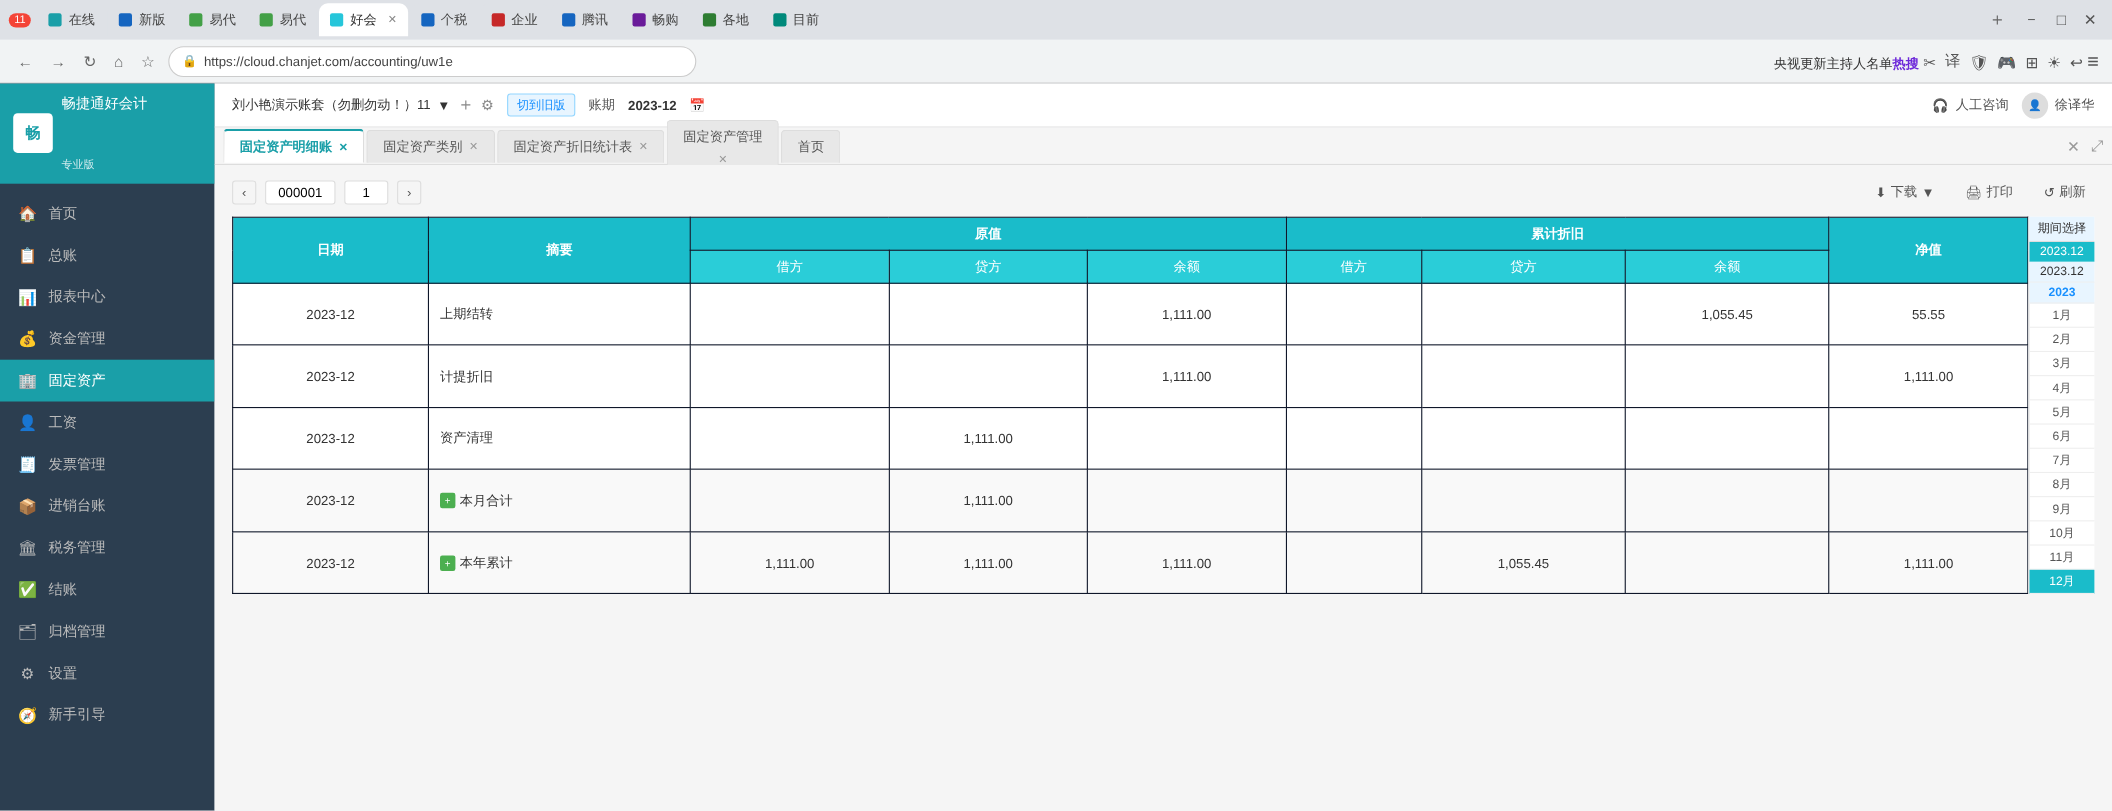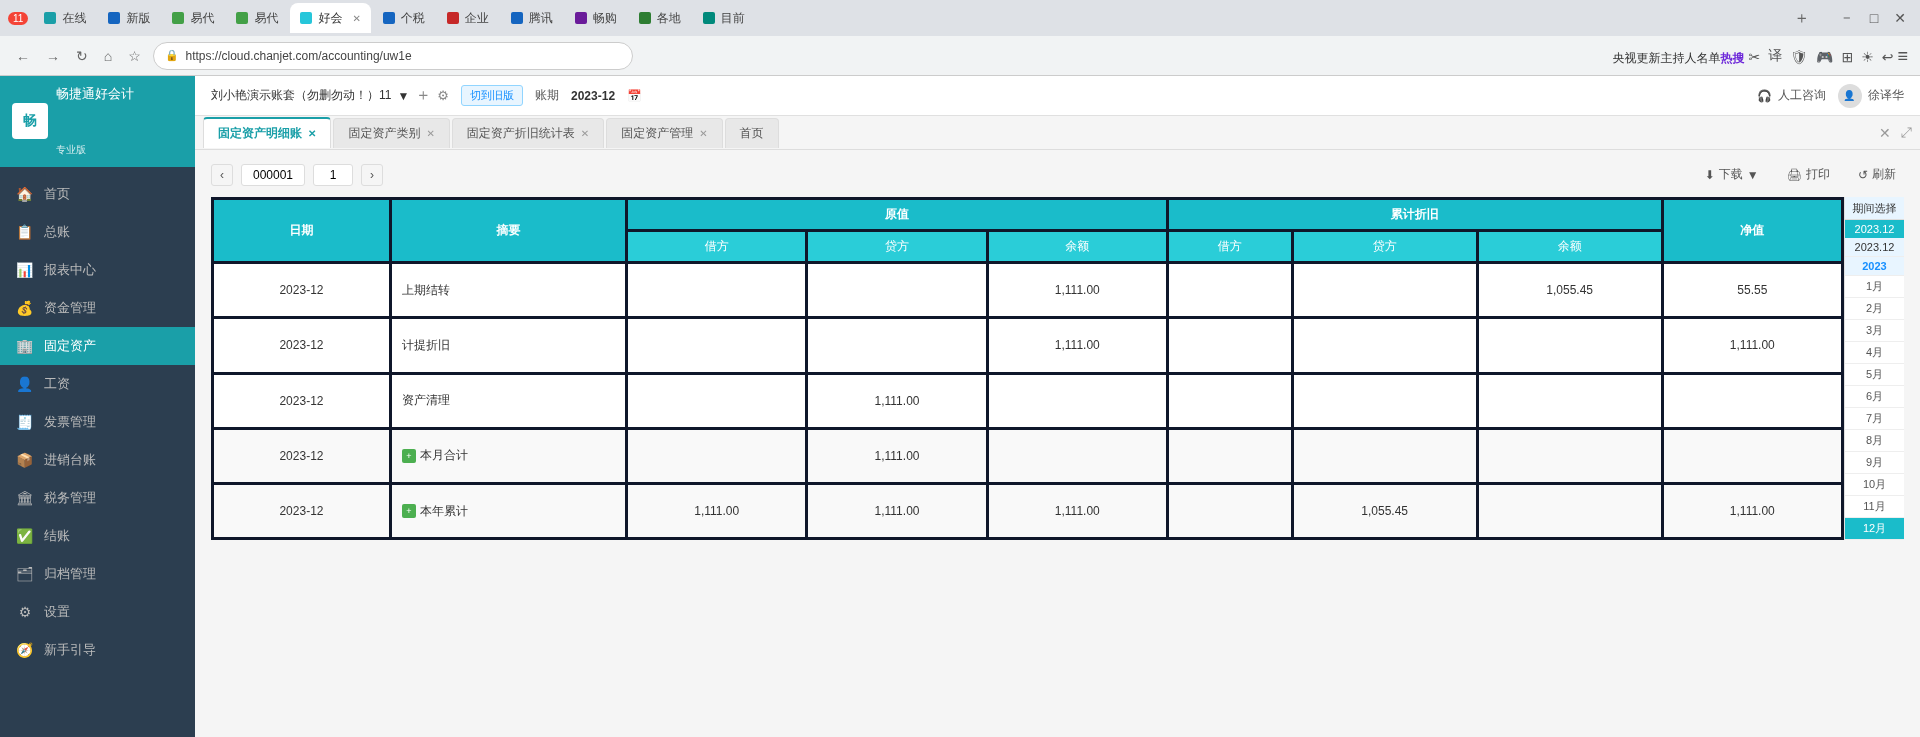--- a/index.html
+++ b/index.html
@@ -1,20 +1,20 @@
 <!DOCTYPE html>
 <html><head>
   <meta charset="utf-8">
   <style>
     * { box-sizing: border-box; margin: 0; padding: 0; }
     body { font-family: 'Microsoft YaHei', sans-serif; font-size: 12px; background: #f0f2f5; overflow: hidden; }
 
     
     .browser-chrome { background: #dee1e6; width: 1920px; }
-    .tab-bar { display: flex; align-items: center; height: 36px; background: #dee1e6; padding: 0 8px; gap: 16px; }
+    .tab-bar { display: flex; align-items: center; height: 36px; background: #dee1e6; padding: 0 8px; gap: 2px; }
     .browser-tab { display: flex; align-items: center; height: 30px; padding: 0 10px; border-radius: 8px 8px 0 0; font-size: 12px; gap: 6px; background: #dee1e6; color: #444; cursor: pointer; white-space: nowrap; max-width: 150px; overflow: hidden; }
     .browser-tab.active { background: #fff; color: #333; }
     .browser-tab .close-x { margin-left: 4px; color: #888; font-size: 10px; }
     .tab-add { font-size: 16px; color: #666; padding: 0 8px; cursor: pointer; }
 
     .address-bar { display: flex; align-items: center; height: 40px; background: #f1f3f4; padding: 0 12px; gap: 8px; border-bottom: 1px solid #ccc; }
     .nav-btn { color: #666; font-size: 14px; cursor: pointer; padding: 4px; }
     .address-input { flex: 1; height: 28px; border: 1px solid #ccc; border-radius: 14px; padding: 0 12px; font-size: 12px; background: #fff; display: flex; align-items: center; gap: 6px; max-width: 480px; }
     .address-input .lock { color: #34a853; font-size: 11px; }
     .address-text { color: #444; font-size: 12px; }
@@ -59,21 +59,21 @@
     
     .content-toolbar { display: flex; align-items: center; justify-content: space-between; margin-bottom: 10px; }
     .pagination-ctrl { display: flex; align-items: center; gap: 8px; }
     .page-nav-btn { background: none; border: 1px solid #ddd; border-radius: 3px; padding: 3px 8px; cursor: pointer; color: #555; font-size: 12px; }
     .page-input { width: 64px; border: 1px solid #ddd; border-radius: 3px; padding: 3px 6px; font-size: 12px; text-align: center; }
     .action-btns { display: flex; align-items: center; gap: 12px; }
     .action-btn { display: flex; align-items: center; gap: 4px; color: #555; font-size: 12px; cursor: pointer; padding: 4px 8px; border-radius: 3px; }
 
     
     .ledger-table { width: 100%; border-collapse: collapse; background: #fff; font-size: 12px; }
-    .ledger-table th, .ledger-table td { border: 3px solid #0f172a; padding: 6px 10px; text-align: center; }
+    .ledger-table th, .ledger-table td { border: 1px solid #0f172a; padding: 6px 10px; text-align: center; }
     .th-main { background: #1abcca; color: #fff; font-weight: bold; }
     .th-sub { background: #2acdd8; color: #fff; font-weight: normal; }
     .ledger-table tbody tr td { color: #333; }
     .summary-row td { background: #f9f9f9; font-weight: normal; }
     .row-label { display: flex; align-items: center; gap: 4px; }
     .label-icon { width: 14px; height: 14px; background: #4caf50; border-radius: 2px; display: inline-flex; align-items: center; justify-content: center; color: #fff; font-size: 9px; flex-shrink: 0; }
 
     
     .period-panel { width: 60px; background: #fff; border-left: 1px solid #e0e0e0; display: flex; flex-direction: column; flex-shrink: 0; }
     .period-title { background: #e8f5ff; color: #333; font-size: 11px; text-align: center; padding: 4px 2px; border-bottom: 1px solid #ddd; line-height: 1.3; }
@@ -274,21 +274,21 @@
           <span class="tab-close">✕</span>
         </div>
         <div class="page-tab" style="order: -1;">
           <span>固定资产类别</span>
           <span class="tab-close">✕</span>
         </div>
         <div class="page-tab" style="order: -1;">
           <span>固定资产折旧统计表</span>
           <span class="tab-close">✕</span>
         </div>
-        <div class="page-tab" style="order: -1;">
+        <div class="page-tab" style="order: -1; flex-direction: column;">
           <span>固定资产管理</span>
           <span class="tab-close">✕</span>
         </div>
         <div class="page-tab" style="order: -1;">
           <span>首页</span>
         </div>
 
       <span style="margin-left:auto;font-size:14px;cursor:pointer;color:#999;">✕</span>
       <span style="font-size:14px;cursor:pointer;color:#999;margin-left:8px;">⤢</span>
     </div>

